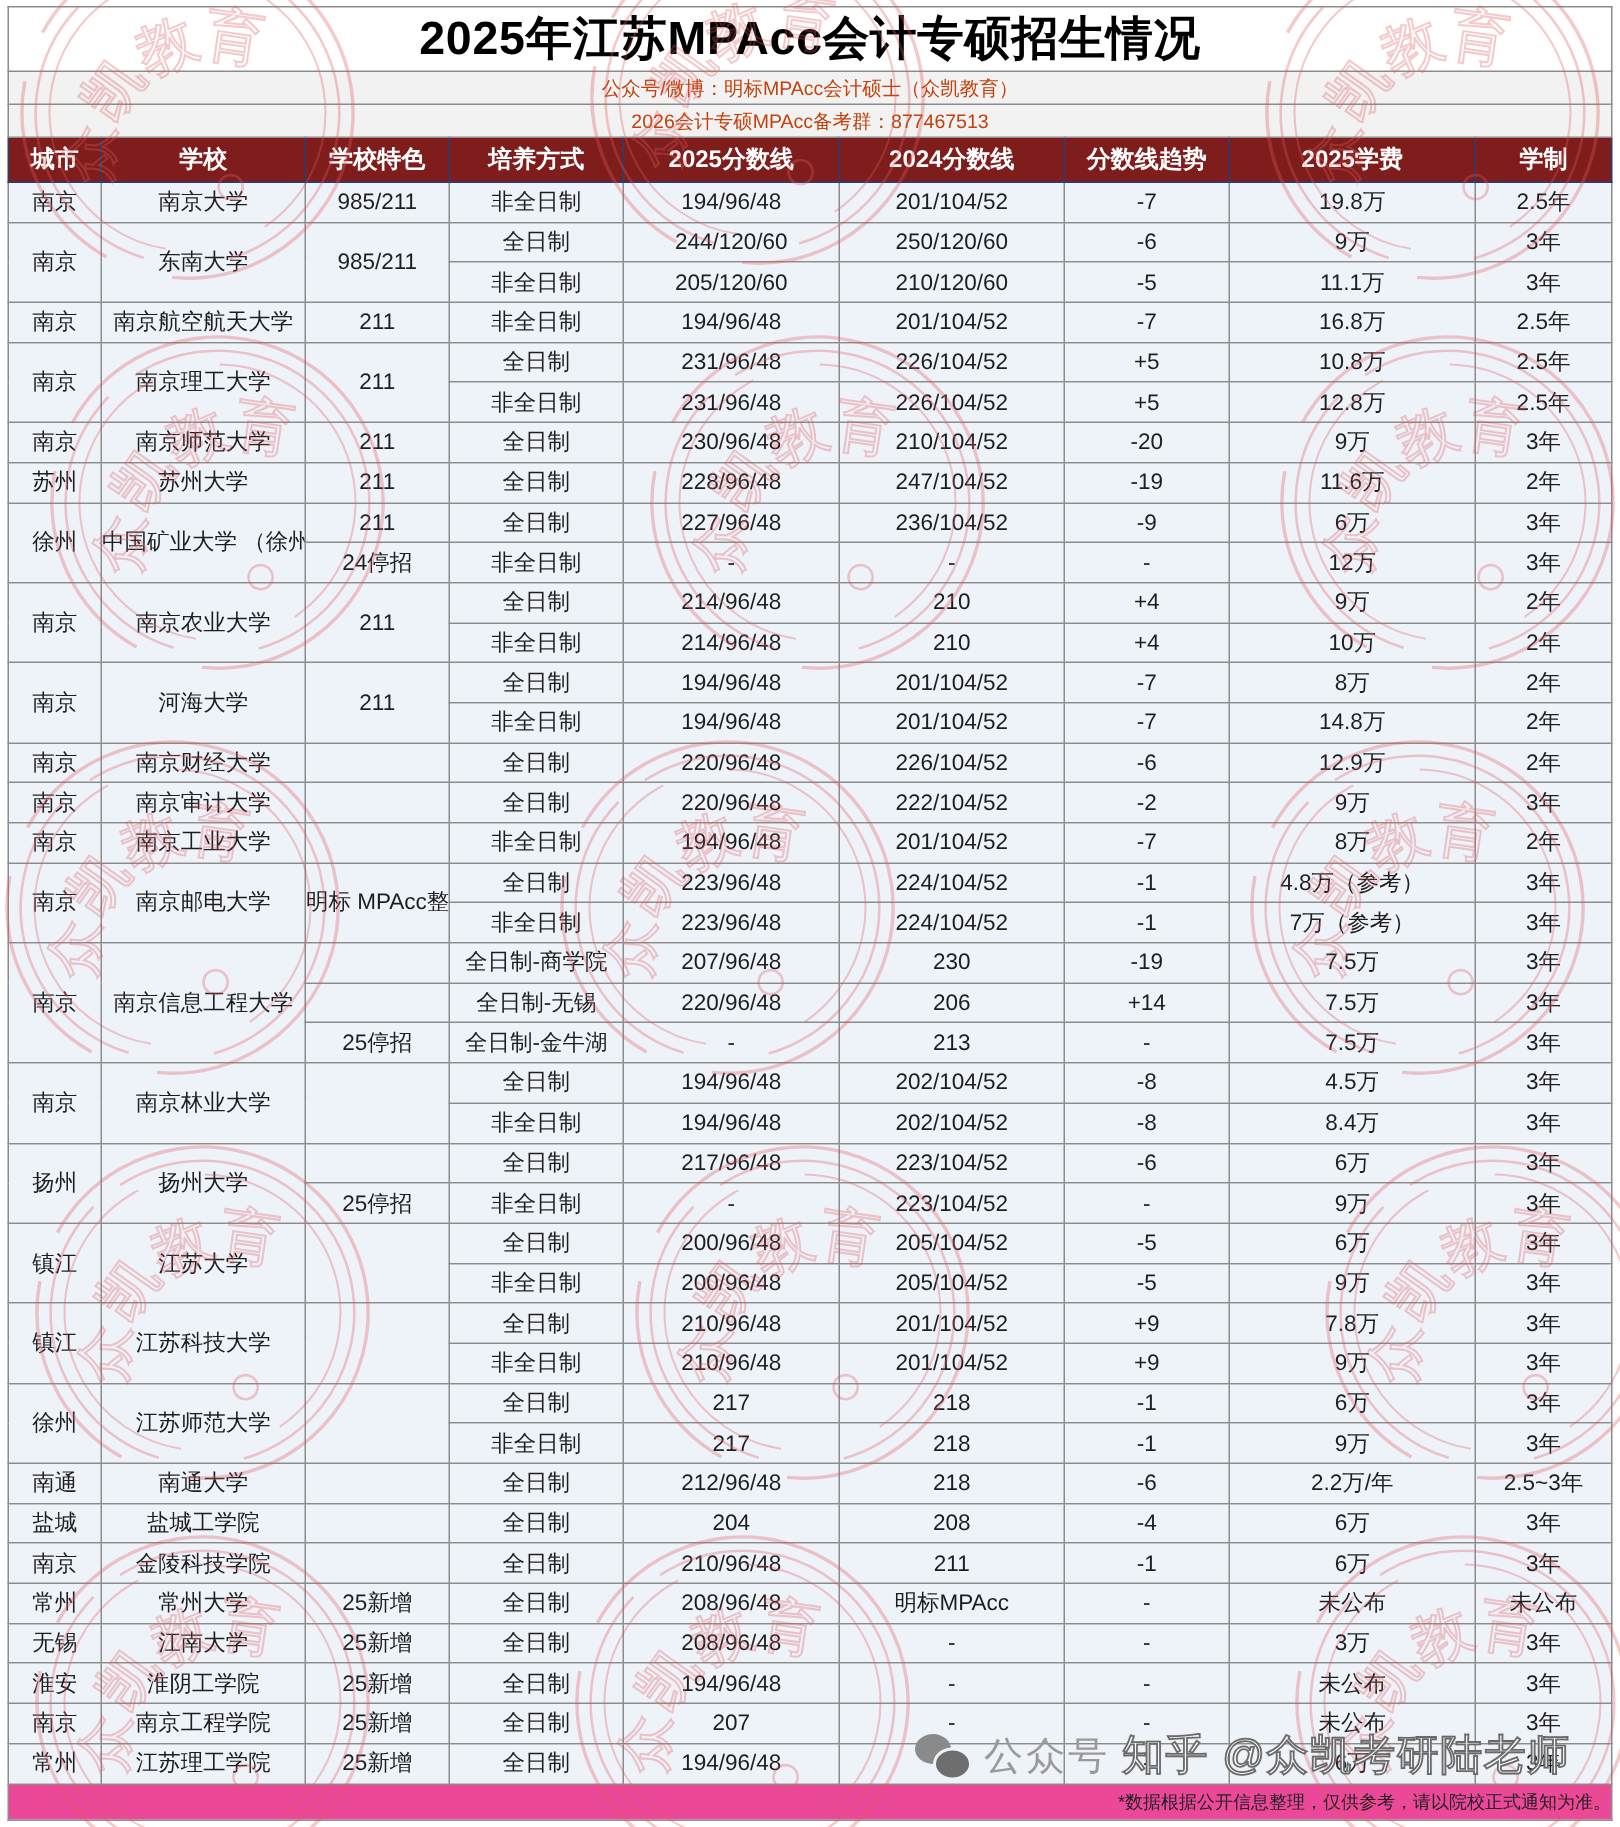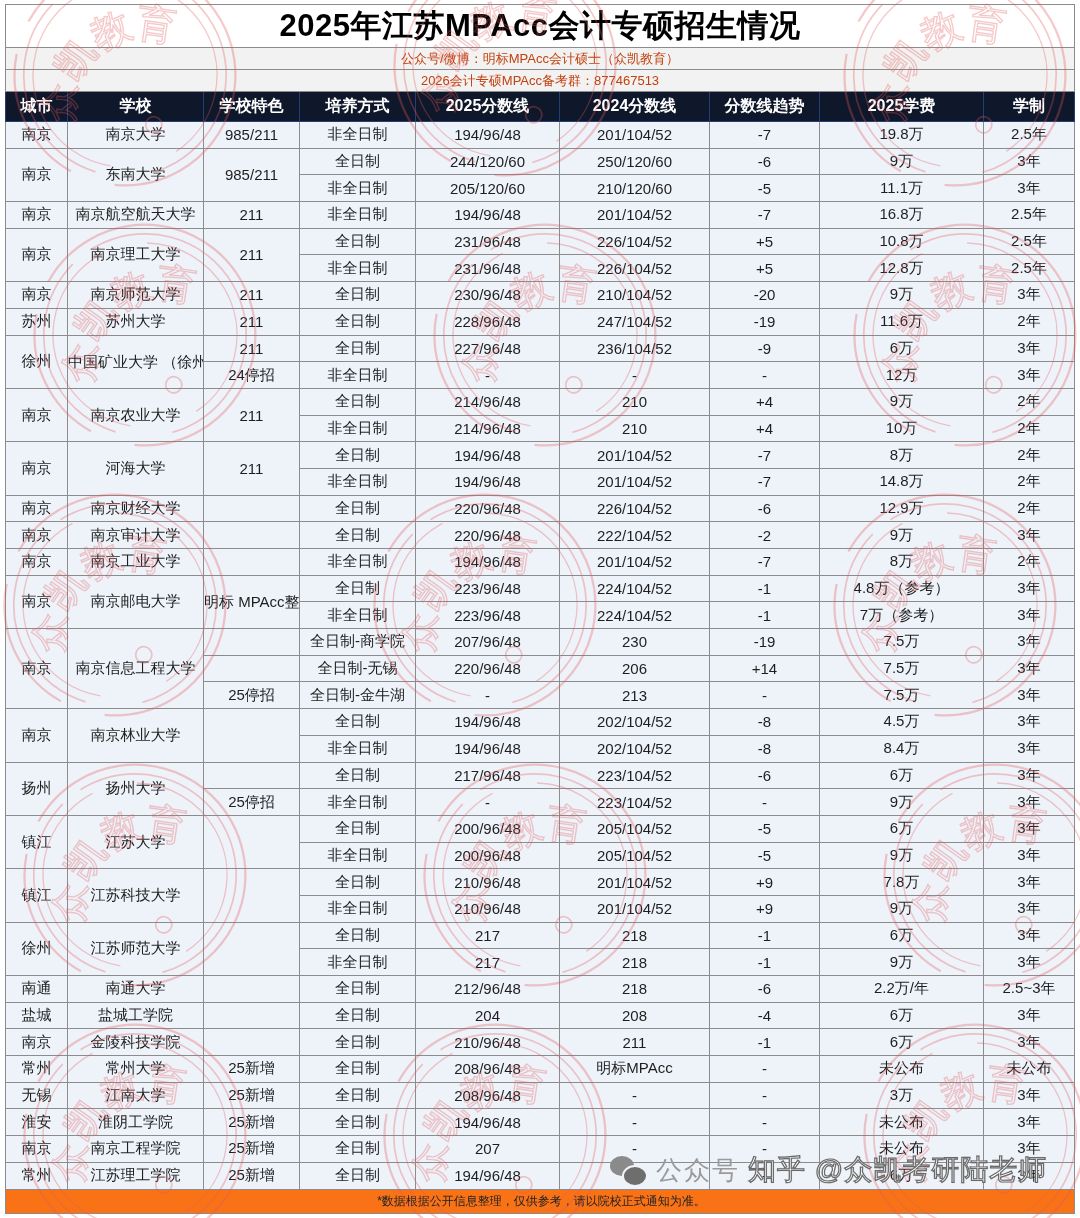--- a/index.html
+++ b/index.html
@@ -18,29 +18,29 @@
     vertical-align: middle; overflow: hidden; white-space: nowrap;
   }
   tr.title-row td {
     height: 40px; background: #ffffff; font-size: 31px; font-weight: bold; color: #000;
     letter-spacing: 0.5px;
   }
   tr.sub-row td {
     height: 21px; background: #f2f2f2; font-size: 13px; color: #c2410c;
   }
   tr.head-row th {
-    height: 29px; background: #0f172a; color: #ffffff; font-size: 16px; font-weight: bold;
+    height: 29px; background: #7f1d1d; color: #ffffff; font-size: 16px; font-weight: bold;
     border-color: #243f78;
   }
   tr.data-row td {
     height: 25.7px; background: #eef3fa; font-size: 15px; color: #1e1e1e;
   }
   td.multi { white-space: pre-line; line-height: 20px; }
   tr.foot-row td {
-    height: 23px; background: #f97316; font-size: 12px; text-align: center; padding-left: 3px; color: #222;
+    height: 23px; background: #ec4899; font-size: 12px; text-align: right; padding-left: 3px; color: #222;
   }
   .stamp {
     position: absolute; width: 230px; height: 230px; pointer-events: none;
     opacity: 0.32;
   }
   .stamp svg { width: 100%; height: 100%; }
   .overlay-mark {
     position: absolute; left: 610px; top: 1152px; height: 36px;
     display: flex; align-items: center; pointer-events: none;
   }

